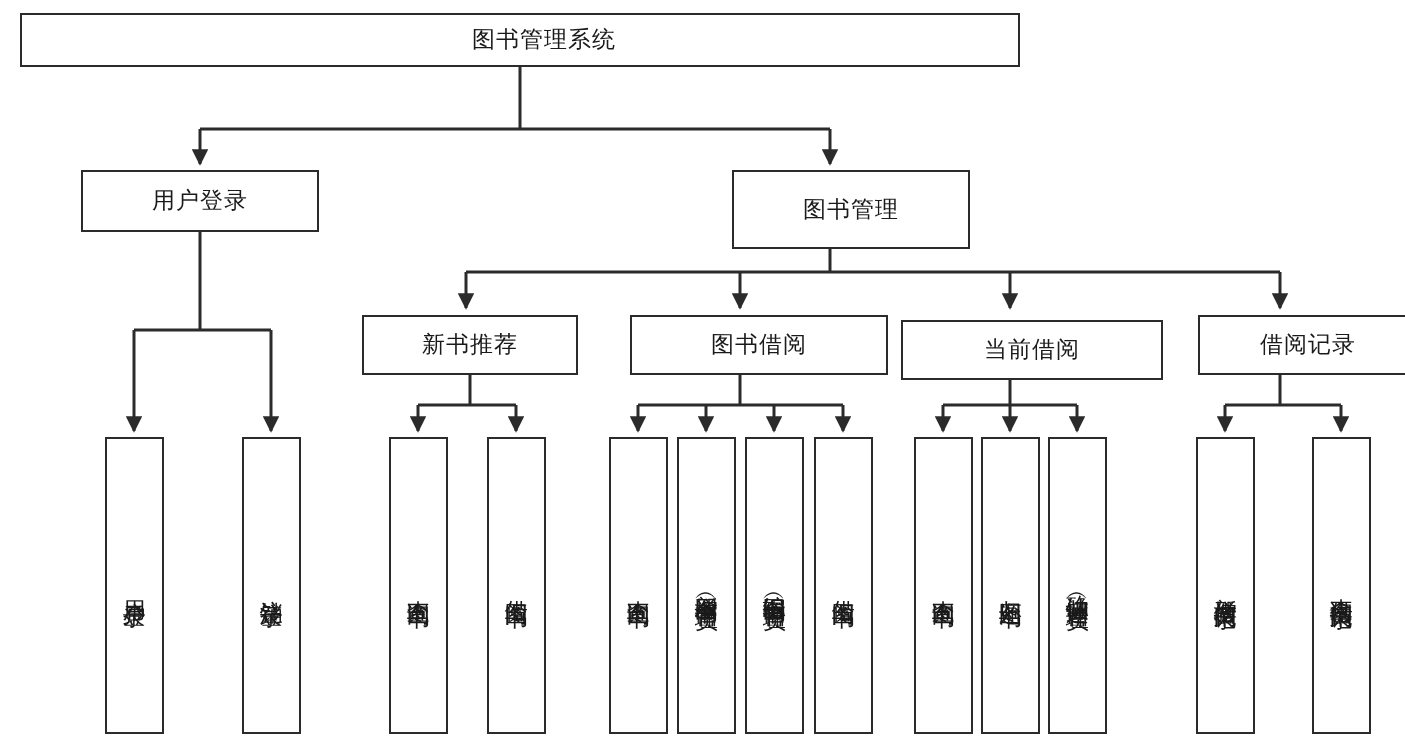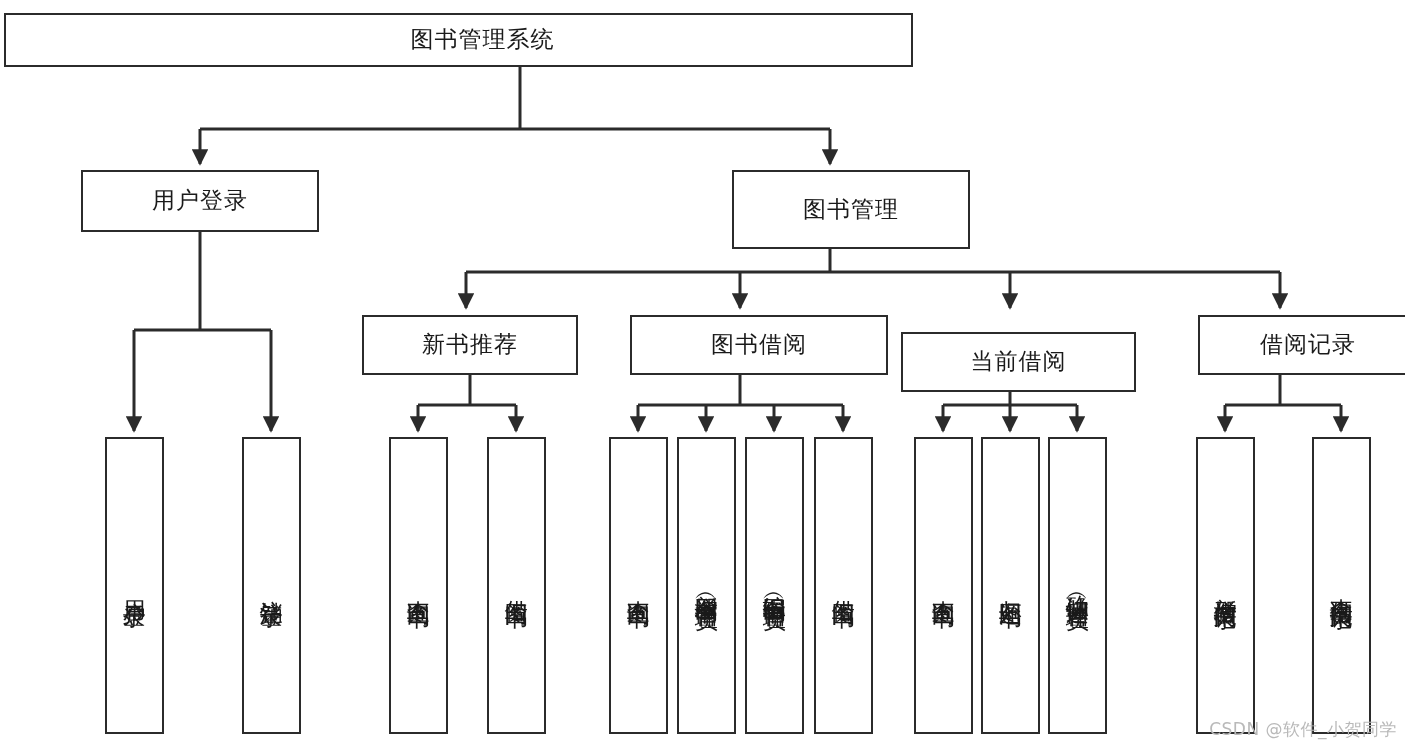--- a/index.html
+++ b/index.html
@@ -114,28 +114,28 @@
       <path d="M 1010 405 L 1010 431" marker-end="url(#arrow)"></path>
       <path d="M 1077 405 L 1077 431" marker-end="url(#arrow)"></path>
 
       <path d="M 1280 375 L 1280 405"></path>
       <path d="M 1225 405 L 1341 405"></path>
       <path d="M 1225 405 L 1225 431" marker-end="url(#arrow)"></path>
       <path d="M 1341 405 L 1341 431" marker-end="url(#arrow)"></path>
     </g>
   </svg>
 
-  <div class="node horizontal" style="left:4px; top:13px; width:909px; height:54px;padding-left:48px;">图书管理系统</div>
+  <div class="node horizontal" style="left:20px; top:13px; width:1000px; height:54px;padding-left:48px;">图书管理系统</div>
 
   <div class="node horizontal" style="left:81px; top:170px; width:238px; height:62px;">用户登录</div>
   <div class="node horizontal" style="left:732px; top:170px; width:238px; height:79px;">图书管理</div>
 
   <div class="node horizontal" style="left:362px; top:315px; width:216px; height:60px;">新书推荐</div>
   <div class="node horizontal" style="left:630px; top:315px; width:258px; height:60px;">图书借阅</div>
-  <div class="node horizontal" style="left:901px; top:332px; width:235px; height:60px;">当前借阅</div>
+  <div class="node horizontal" style="left:901px; top:320px; width:262px; height:60px;">当前借阅</div>
   <div class="node horizontal" style="left:1170px; top:315px; width:220px; height:60px;margin-left:28px;">借阅记录</div>
 
   <div class="node vertical" style="left:105px; top:437px; width:59px; height:297px;">
     <span class="vtext">用户登录</span>
   </div>
   <div class="node vertical" style="left:242px; top:437px; width:59px; height:297px;">
     <span class="vtext">注销登录</span>
   </div>
 
   <div class="node vertical" style="left:389px; top:437px; width:59px; height:297px;">
@@ -168,15 +168,14 @@
     <span class="vtext">确认归还（管理员）</span>
   </div>
 
   <div class="node vertical" style="left:1196px; top:437px; width:59px; height:297px;">
     <span class="vtext">新增借阅记录</span>
   </div>
   <div class="node vertical" style="left:1312px; top:437px; width:59px; height:297px;">
     <span class="vtext">查询借阅记录</span>
   </div>
 
-  <div id="watermark">CSDN @软件_小贺同学</div>
 
 </div>
 
 </body></html>

